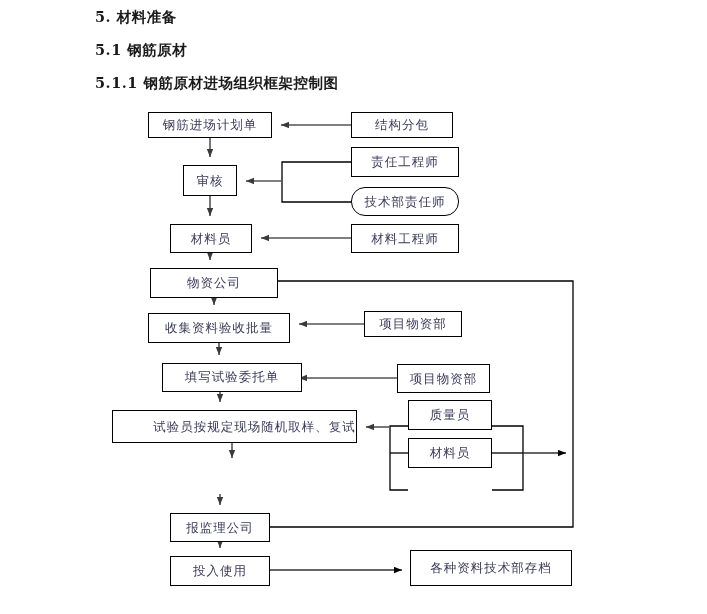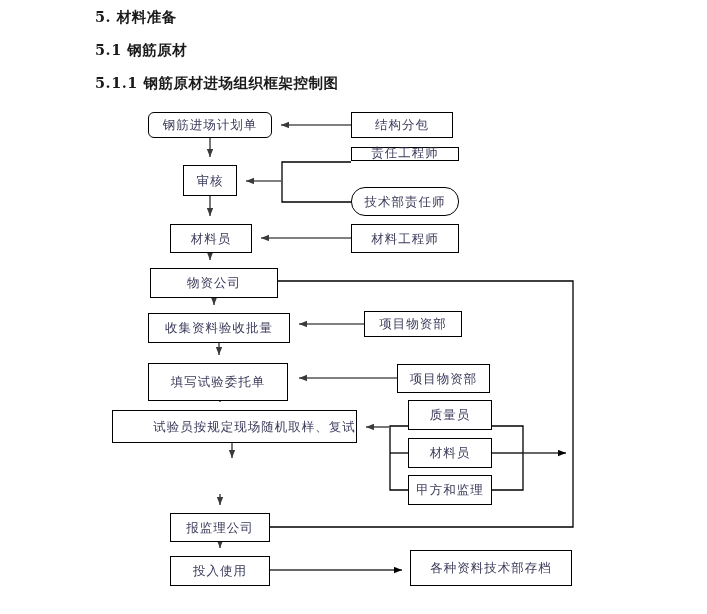--- a/index.html
+++ b/index.html
@@ -126,68 +126,65 @@
         <path d="M390,427 L366,427" stroke="#555" stroke-width="1.6" marker-end="url(#arrow)"></path>
         <path d="M390,453 L408,453"></path>
 
         <path d="M492,426 L523,426 L523,490 L492,490"></path>
         <path d="M492,453 L523,453"></path>
         <path d="M523,453 L566,453" stroke="#333" stroke-width="1.5" marker-end="url(#arrowDark)"></path>
 
         <path d="M270,570 L402,570" stroke="#333" stroke-width="1.5" marker-end="url(#arrowDark)"></path>
       </g>
     </svg>
-  <div class="node" style="left: 148px; top: 112px; width: 124px; height: 26px; border-radius: 6px;">
+  <div class="node" style="left: 148px; top: 112px; width: 124px; height: 26px;">
         <span>钢筋进场计划单</span>
       </div>
       <div class="node" style="left: 351px; top: 112px; width: 102px; height: 26px;">
         <span>结构分包</span>
       </div>
       <div class="node" style="left: 183px; top: 165px; width: 54px; height: 31px;">
         <span>审核</span>
       </div>
-      <div class="node" style="left: 351px; top: 147px; width: 108px; height: 14px; font-family: Liberation Serif, serif;">
+      <div class="node" style="left: 351px; top: 147px; width: 108px; height: 30px;">
         <span>责任工程师</span>
       </div>
       <div class="node" style="left: 351px; top: 187px; width: 108px; height: 29px; border-radius: 14px;">
         <span>技术部责任师</span>
       </div>
       <div class="node" style="left: 170px; top: 224px; width: 82px; height: 29px;">
         <span>材料员</span>
       </div>
       <div class="node" style="left: 150px; top: 268px; width: 128px; height: 30px;">
         <span>物资公司</span>
       </div>
       <div class="node" style="left: 351px; top: 224px; width: 108px; height: 29px;">
         <span>材料工程师</span>
       </div>
       <div class="node" style="left: 148px; top: 313px; width: 142px; height: 30px;">
         <span>收集资料验收批量</span>
       </div>
       <div class="node" style="left: 364px; top: 311px; width: 98px; height: 26px;">
         <span>项目物资部</span>
       </div>
-      <div class="node" style="left: 148px; top: 363px; width: 140px; height: 38px;">
+      <div class="node" style="left: 162px; top: 363px; width: 140px; height: 29px; font-family: Liberation Serif, serif;">
         <span>填写试验委托单</span>
       </div>
       <div class="node" style="left: 397px; top: 364px; width: 93px; height: 29px;">
         <span>项目物资部</span>
       </div>
       <div class="node" style="left: 112px; top: 410px; width: 245px; height: 33px; padding-left: 40px;">
         <span>试验员按规定现场随机取样、复试</span>
       </div>
       <div class="node" style="left: 408px; top: 400px; width: 84px; height: 30px; align-items: center;">
         <span>质量员</span>
       </div>
       <div class="node" style="left: 408px; top: 438px; width: 84px; height: 30px;">
         <span>材料员</span>
       </div>
-      <div class="node" style="left: 408px; top: 475px; width: 84px; height: 30px;">
-        <span>甲方和监理</span>
-      </div>
       <div class="node" style="left: 170px; top: 513px; width: 100px; height: 29px;">
         <span>报监理公司</span>
       </div>
       <div class="node" style="left: 170px; top: 556px; width: 100px; height: 30px;">
         <span>投入使用</span>
       </div>
       <div class="node" style="left: 410px; top: 550px; width: 162px; height: 36px;">
         <span>各种资料技术部存档</span>
       </div>
     </div>

